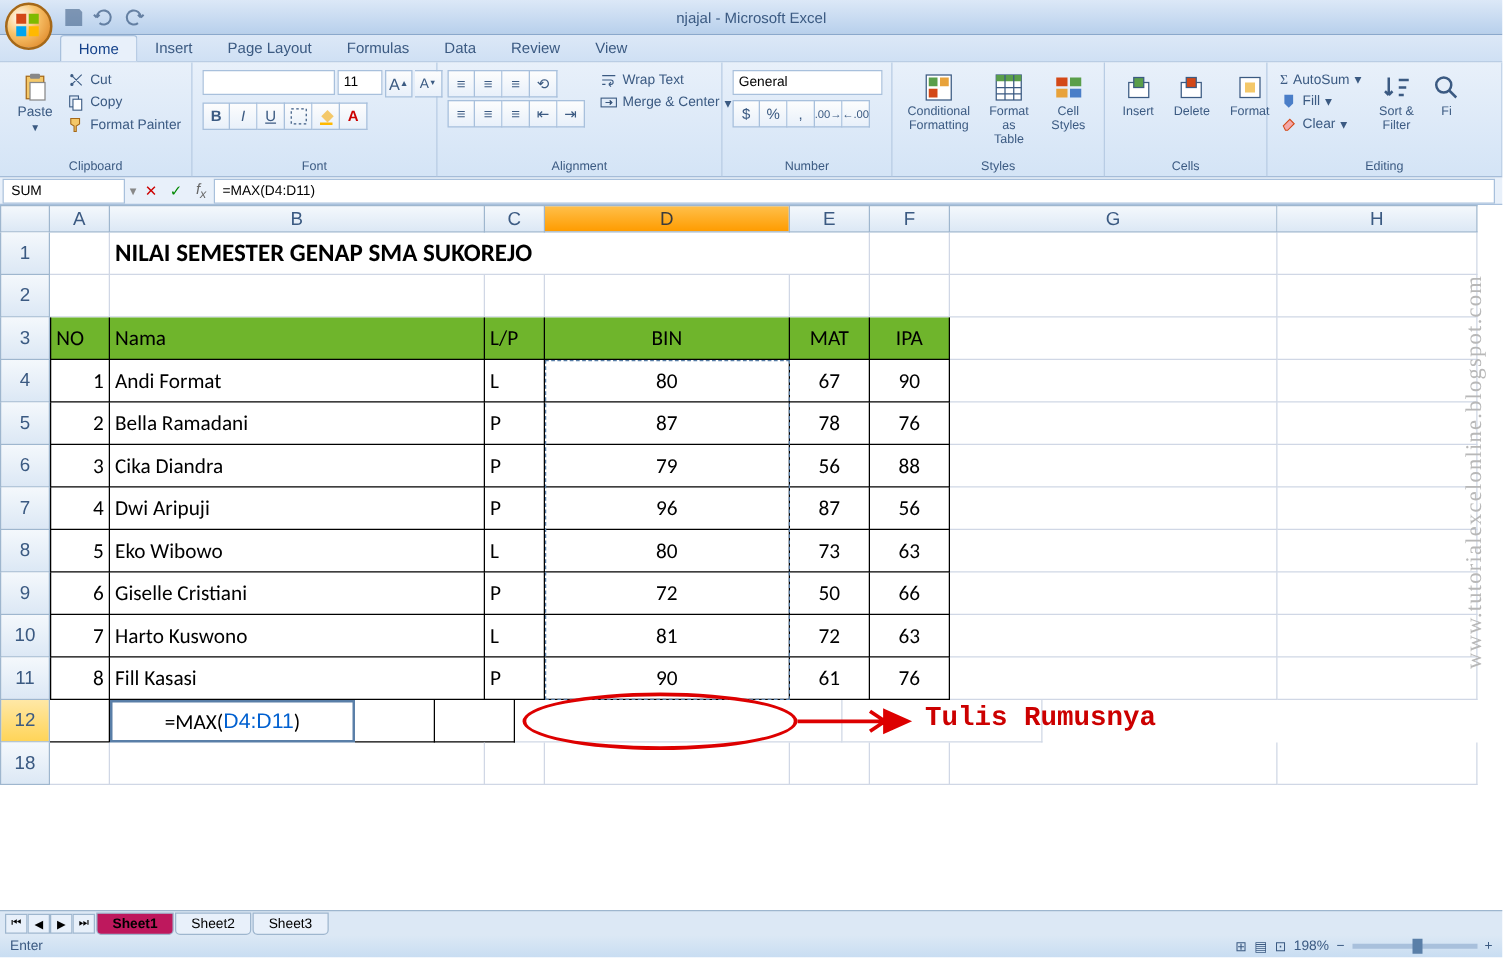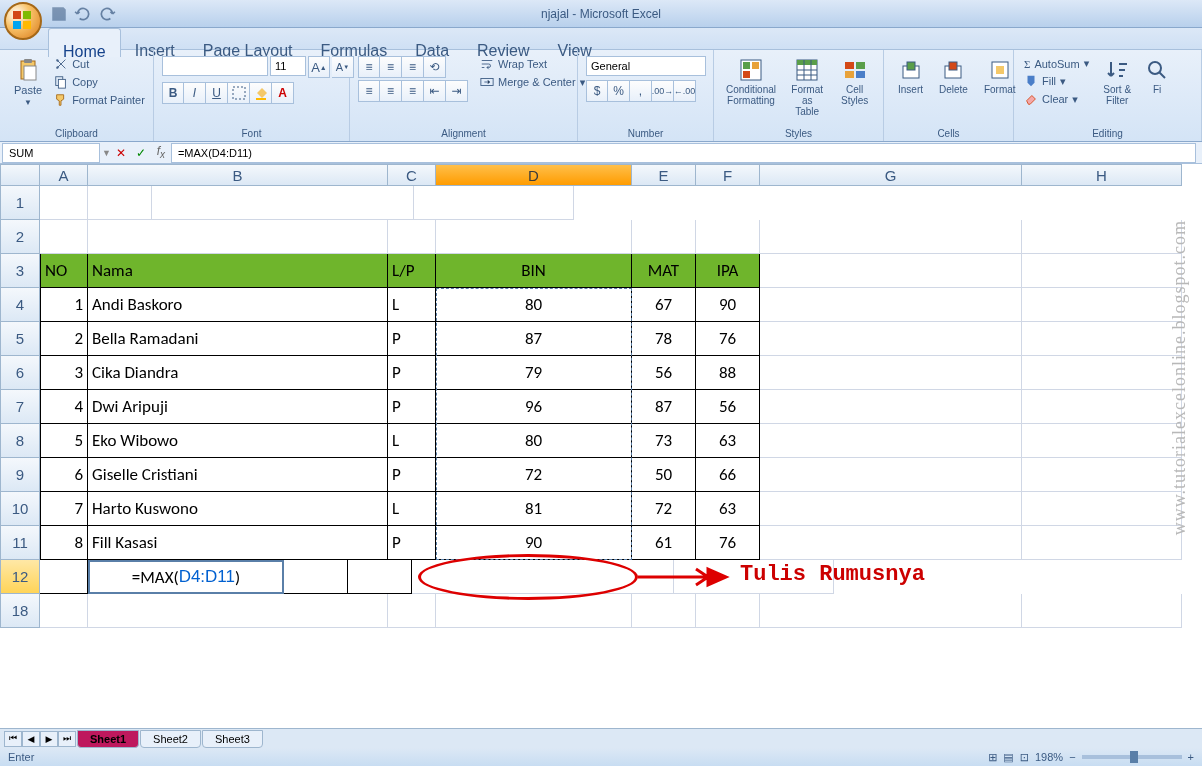--- a/index.html
+++ b/index.html
@@ -4,21 +4,21 @@
 <style>
 *{box-sizing:border-box;margin:0;padding:0;font-family:"Segoe UI",Tahoma,sans-serif}
 body{background:#fff;width:1202px;height:766px;overflow:hidden;position:relative}
 .titlebar{height:28px;background:linear-gradient(#dce8f7,#b8d0ec);display:flex;align-items:center;border-bottom:1px solid #8aa8cc;position:relative}
 .office-btn{width:38px;height:38px;border-radius:50%;background:radial-gradient(circle at 30% 30%,#fff,#f9c46b 40%,#d97a1a);border:2px solid #a56818;position:absolute;top:2px;left:4px;z-index:10;display:flex;align-items:center;justify-content:center}
 .office-btn svg{width:24px;height:24px}
 .qat{margin-left:50px;display:flex;gap:6px;align-items:center}
 .qat-btn{width:18px;height:18px;display:flex;align-items:center;justify-content:center;opacity:.7}
 .title-text{position:absolute;left:50%;transform:translateX(-50%);font-size:12px;color:#3b5a82}
 .ribbon-tabs{height:22px;background:linear-gradient(#dce8f7,#cfe0f4);display:flex;padding-left:48px;border-bottom:1px solid #a8c0dc}
-.ribbon-tab{padding:14px 14px;font-size:16px;color:#3b5a82;cursor:pointer}
+.ribbon-tab{padding:3px 14px;font-size:12px;color:#3b5a82;cursor:pointer}
 .ribbon-tab.active{background:#e8f0fa;border:1px solid #a8c0dc;border-bottom:none;border-radius:3px 3px 0 0;color:#15428b}
 .ribbon{height:92px;background:linear-gradient(#e8f0fa,#d4e4f6);display:flex;border-bottom:1px solid #8aa8cc}
 .rgroup{border-right:1px solid #b8cce4;padding:2px 6px;display:flex;flex-direction:column;position:relative}
 .rgroup-label{font-size:10px;color:#3b5a82;text-align:center;padding:2px 0;position:absolute;bottom:0;left:0;right:0}
 .rgroup-body{flex:1;display:flex;align-items:flex-start;gap:4px;padding:4px 2px}
 .big-btn{display:flex;flex-direction:column;align-items:center;padding:2px 6px;font-size:11px;color:#3b5a82;gap:2px}
 .big-btn svg{width:24px;height:24px}
 .small-btn{display:flex;align-items:center;gap:4px;font-size:11px;color:#3b5a82;padding:1px 2px;white-space:nowrap}
 .small-btn svg{width:14px;height:14px;flex-shrink:0}
 .vcol{display:flex;flex-direction:column;gap:2px}
@@ -349,20 +349,21 @@
         <div class="col-hdr cC">C</div>
         <div class="col-hdr cD sel">D</div>
         <div class="col-hdr cE">E</div>
         <div class="col-hdr cF">F</div>
         <div class="col-hdr cG">G</div>
         <div class="col-hdr cH">H</div>
       </div>
 
       <div class="data-row h1">
         <div class="cell cA"></div>
+        <div class="cell" style="width:608px;font-weight:bold;font-size:20px;overflow:visible">NILAI SEMESTER GENAP SMA SUKOREJO</div>
         <div class="cell cF"></div>
         <div class="cell cG"></div>
         <div class="cell cH"></div>
       </div>
 
       <div class="data-row hn">
         <div class="cell cA"></div>
           <div class="cell cB"></div>
           <div class="cell cC"></div>
           <div class="cell cD"></div>
@@ -379,21 +380,21 @@
         <div class="cell cD hdr-cell" style="justify-content:center">BIN</div>
         <div class="cell cE hdr-cell" style="justify-content:center">MAT</div>
         <div class="cell cF hdr-cell" style="justify-content:center">IPA</div>
         <div class="cell cG"></div>
         <div class="cell cH"></div>
       </div>
 
       <div id="data-rows">
           <div class="data-row hn">
             <div class="cell cA tbl-cell" style="justify-content:flex-end;border-left:1px solid #000">1</div>
-            <div class="cell cB tbl-cell">Andi Baskoro</div>
+            <div class="cell cB tbl-cell">Andi Format</div>
             <div class="cell cC tbl-cell">L</div>
             <div class="cell cD tbl-cell" style="justify-content:center">80</div>
             <div class="cell cE tbl-cell" style="justify-content:center">67</div>
             <div class="cell cF tbl-cell" style="justify-content:center">90</div>
             <div class="cell cG"></div>
             <div class="cell cH"></div>
           </div>
           <div class="data-row hn">
             <div class="cell cA tbl-cell" style="justify-content:flex-end;border-left:1px solid #000">2</div>
             <div class="cell cB tbl-cell">Bella Ramadani</div>

